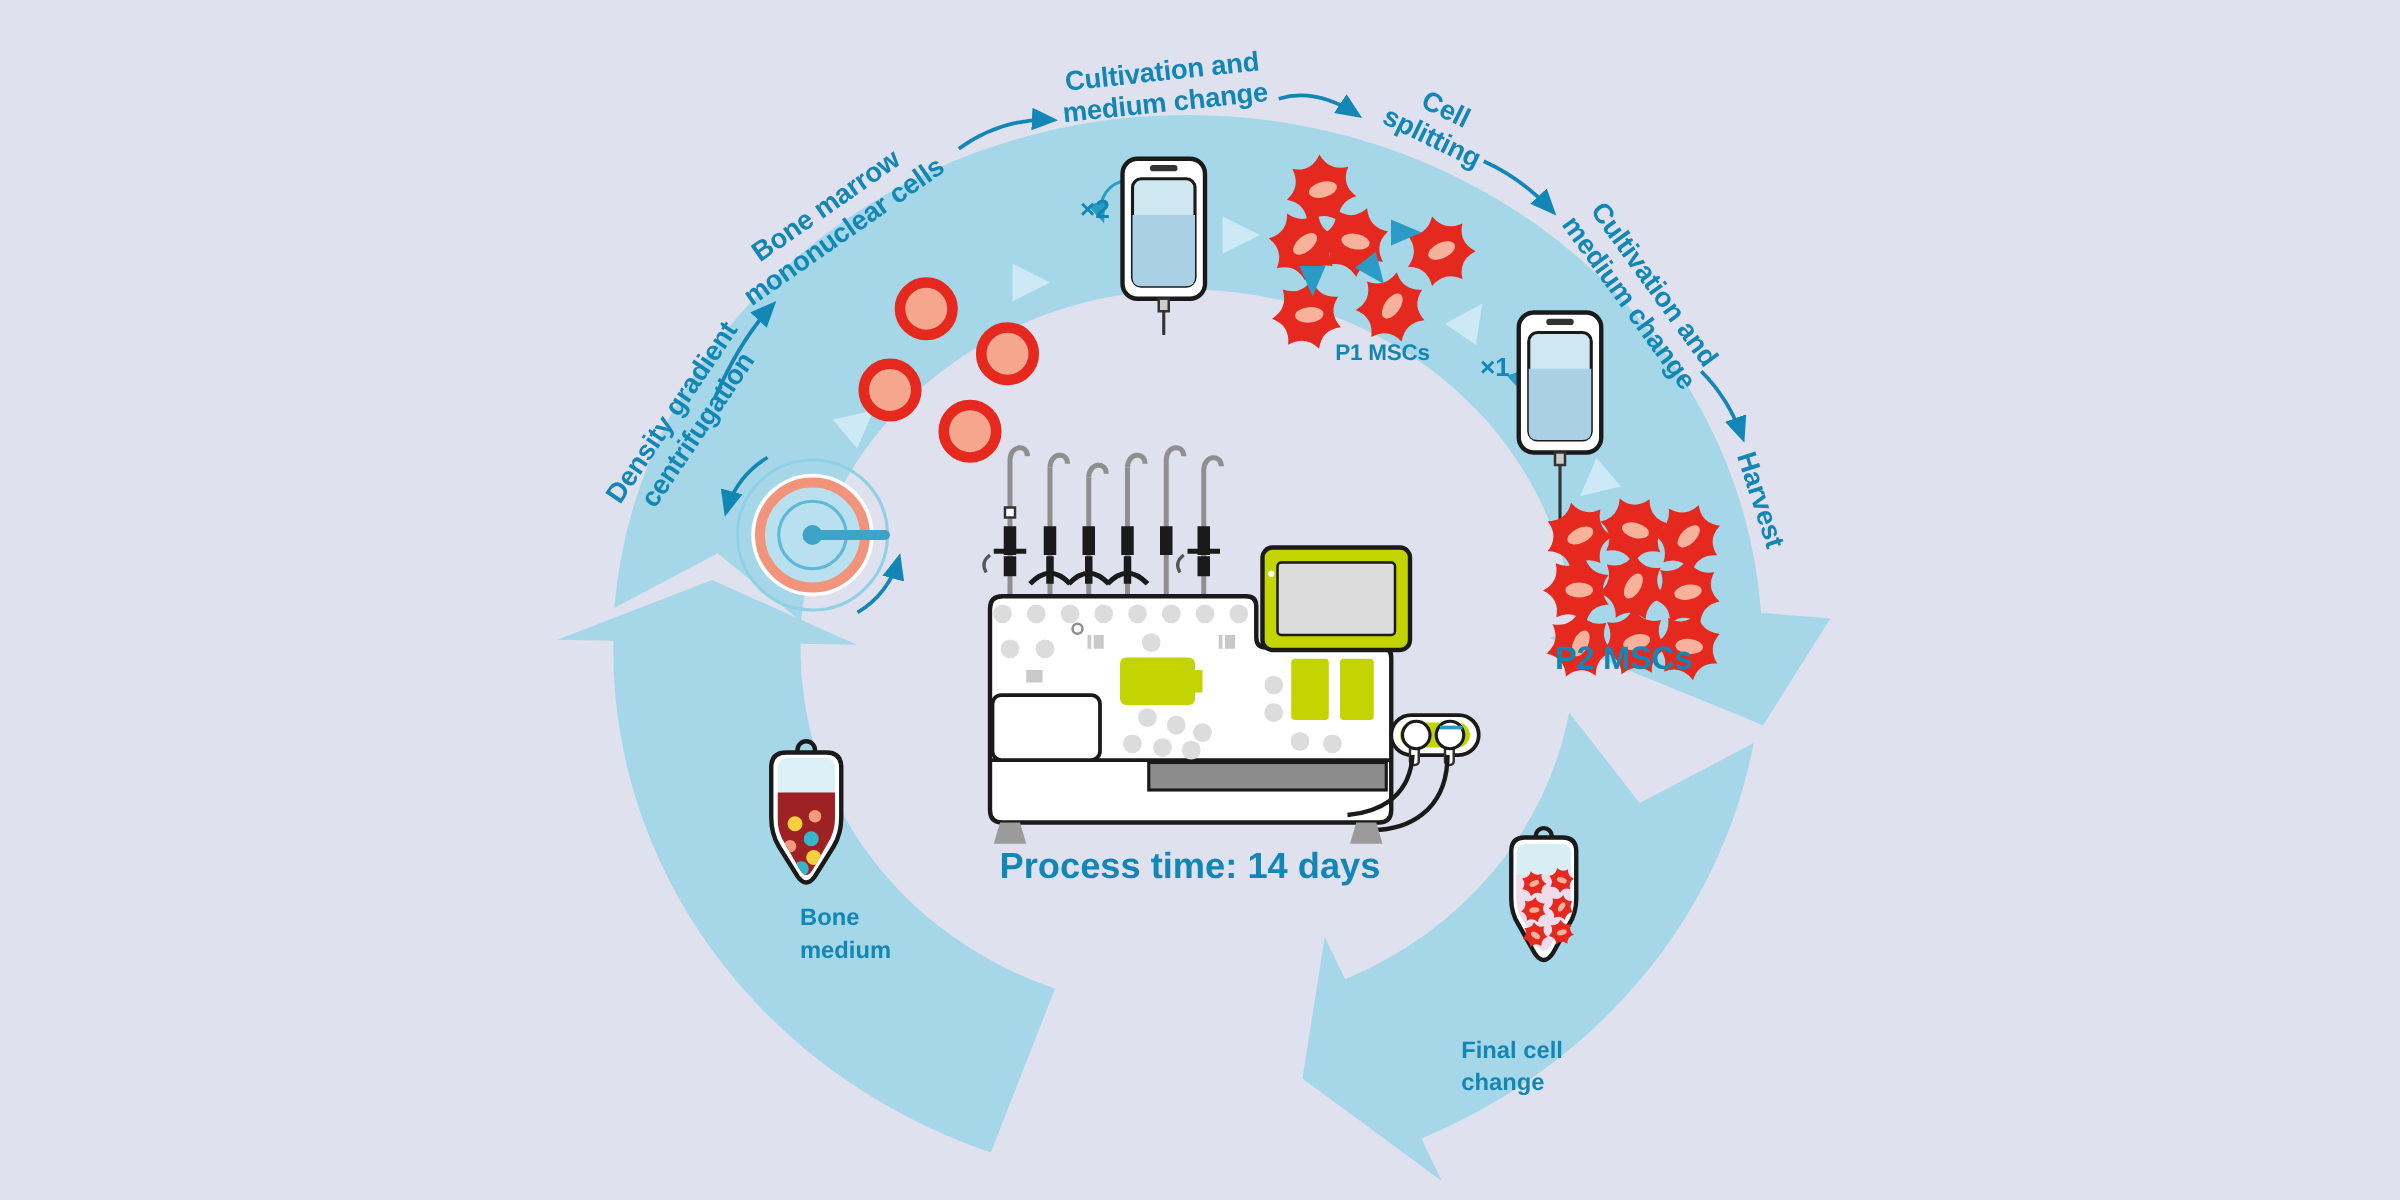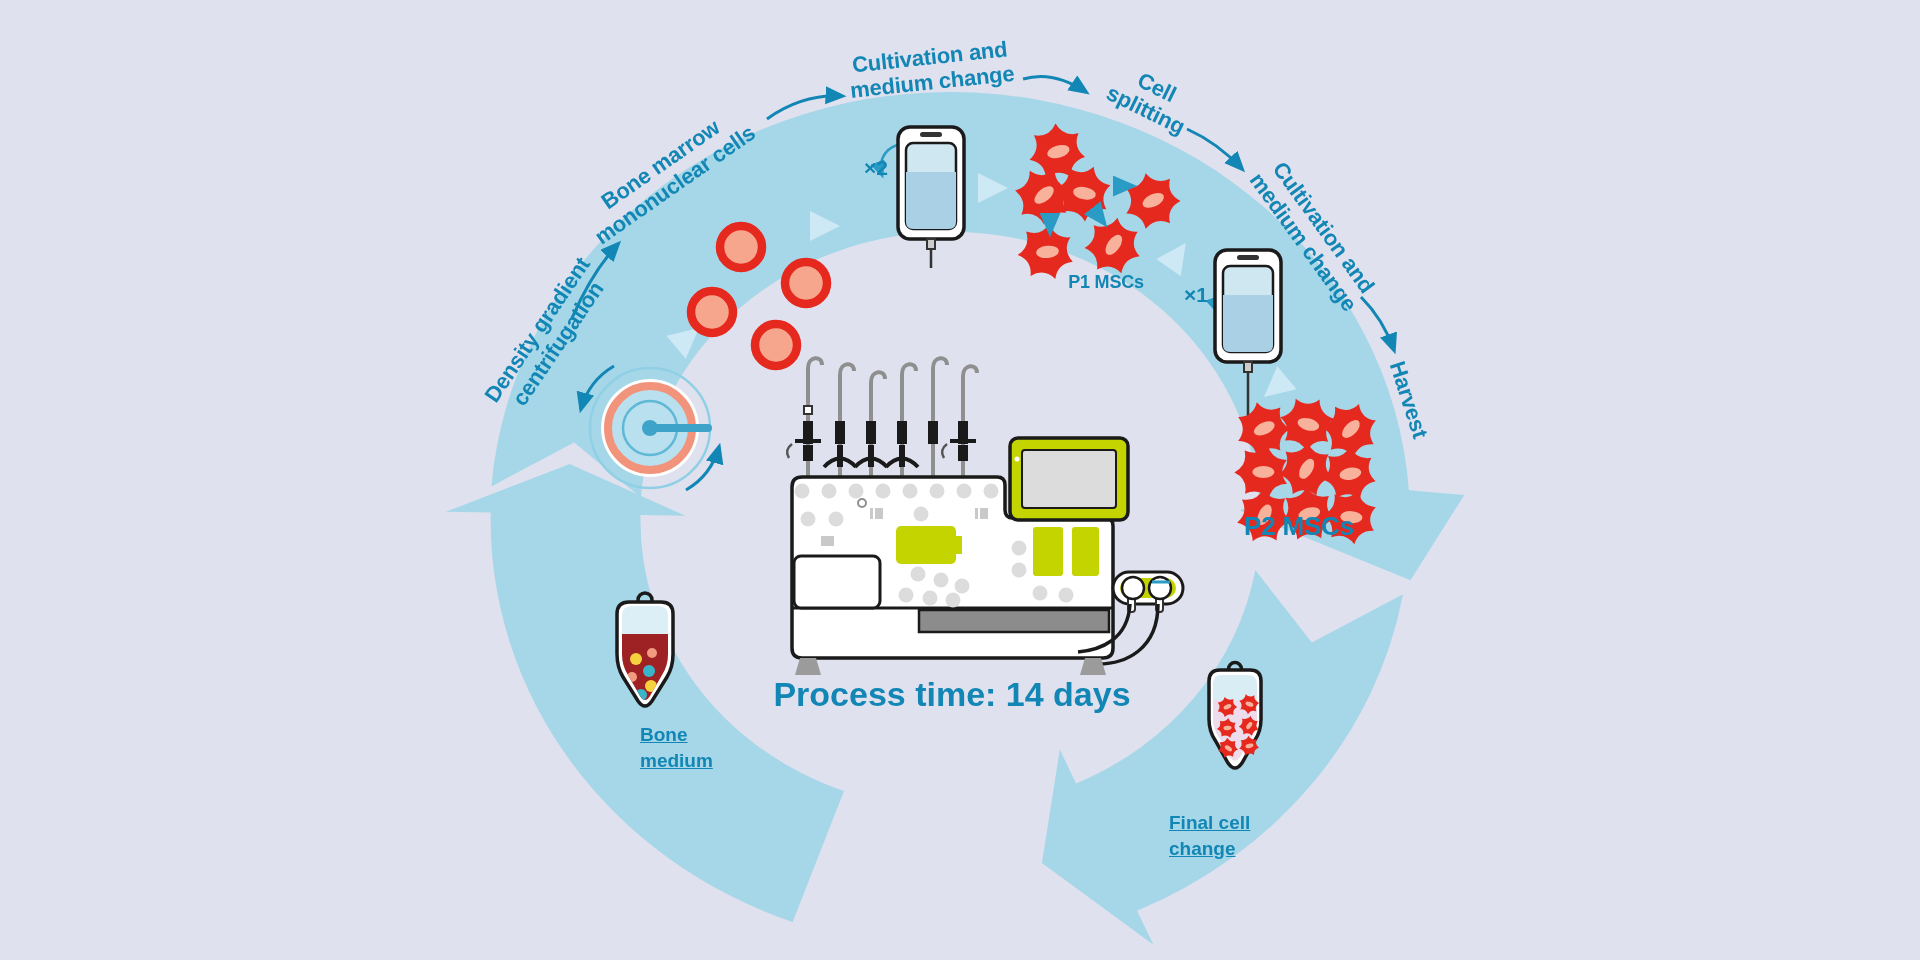--- a/index.html
+++ b/index.html
@@ -5,26 +5,26 @@
   html,body{margin:0;padding:0;background:#e0e1ee;}
   .stage{position:relative;width:1920px;height:960px;margin:0 auto;overflow:hidden;
          background:var(--background,#e0e1ee);
          font-family:"Liberation Sans","DejaVu Sans",sans-serif;}
   .stage svg{position:absolute;left:0;top:0;}
   .lbl{position:absolute;transform:translate(-50%,-50%) rotate(var(--r,0deg));
        color:var(--teal_text,#1286b4);font-weight:bold;font-size:22px;line-height:1.12;
        text-align:center;white-space:nowrap;z-index:5;letter-spacing:-0.2px;}
   .lbl .ln{display:block;}
   .lbl-left{position:absolute;color:var(--teal_text,#1286b4);font-weight:bold;font-size:19px;
-       line-height:1.35;z-index:5;white-space:nowrap;text-decoration:underline;}
+       line-height:1.35;z-index:5;white-space:nowrap;}
   .lbl-left .ln{display:block;}
   .mult{position:absolute;transform:translate(-50%,-50%);color:var(--teal_text,#1286b4);
        font-weight:bold;font-size:21px;z-index:5;}
   .ptime{position:absolute;transform:translate(-50%,-50%);color:var(--teal_text,#1286b4);
-       font-weight:bold;font-size:34px;z-index:5;white-space:nowrap;}
+       font-weight:bold;font-size:29px;z-index:5;white-space:nowrap;}
 </style>
 </head>
 <body>
 
 <div class="stage">
 
 <svg width="1920" height="960" viewBox="0 0 1920 960">
   <defs>
     <marker id="m1" markerWidth="8" markerHeight="8" refX="5.5" refY="3" orient="auto" markerUnits="strokeWidth">
       <path d="M0,0 L7,3 L0,6 Z" fill="#1286b4"></path>
@@ -302,20 +302,20 @@
 <div class="lbl" style="left:1106px;top:282px;font-size:18px">P1 MSCs</div>
 <div class="lbl" style="left:1299px;top:527px;font-size:26px">P2 MSCs</div>
 
 <div class="mult" style="left:876px;top:168px">×2</div>
 <div class="mult" style="left:1196px;top:295px">×1</div>
 
 <div class="lbl-left" style="left:640px;top:722px">
   <span class="ln">Bone</span>
   <span class="ln">medium</span>
 </div>
-<div class="lbl-left" style="left:1169px;top:810px">
+<div class="lbl-left" style="left:1169px;top:828px">
   <span class="ln">Final cell</span>
   <span class="ln">change</span>
 </div>
 
 <div class="ptime" style="left:952px;top:694px">Process time: 14 days</div>
 
 </div>
 
 </body></html>

